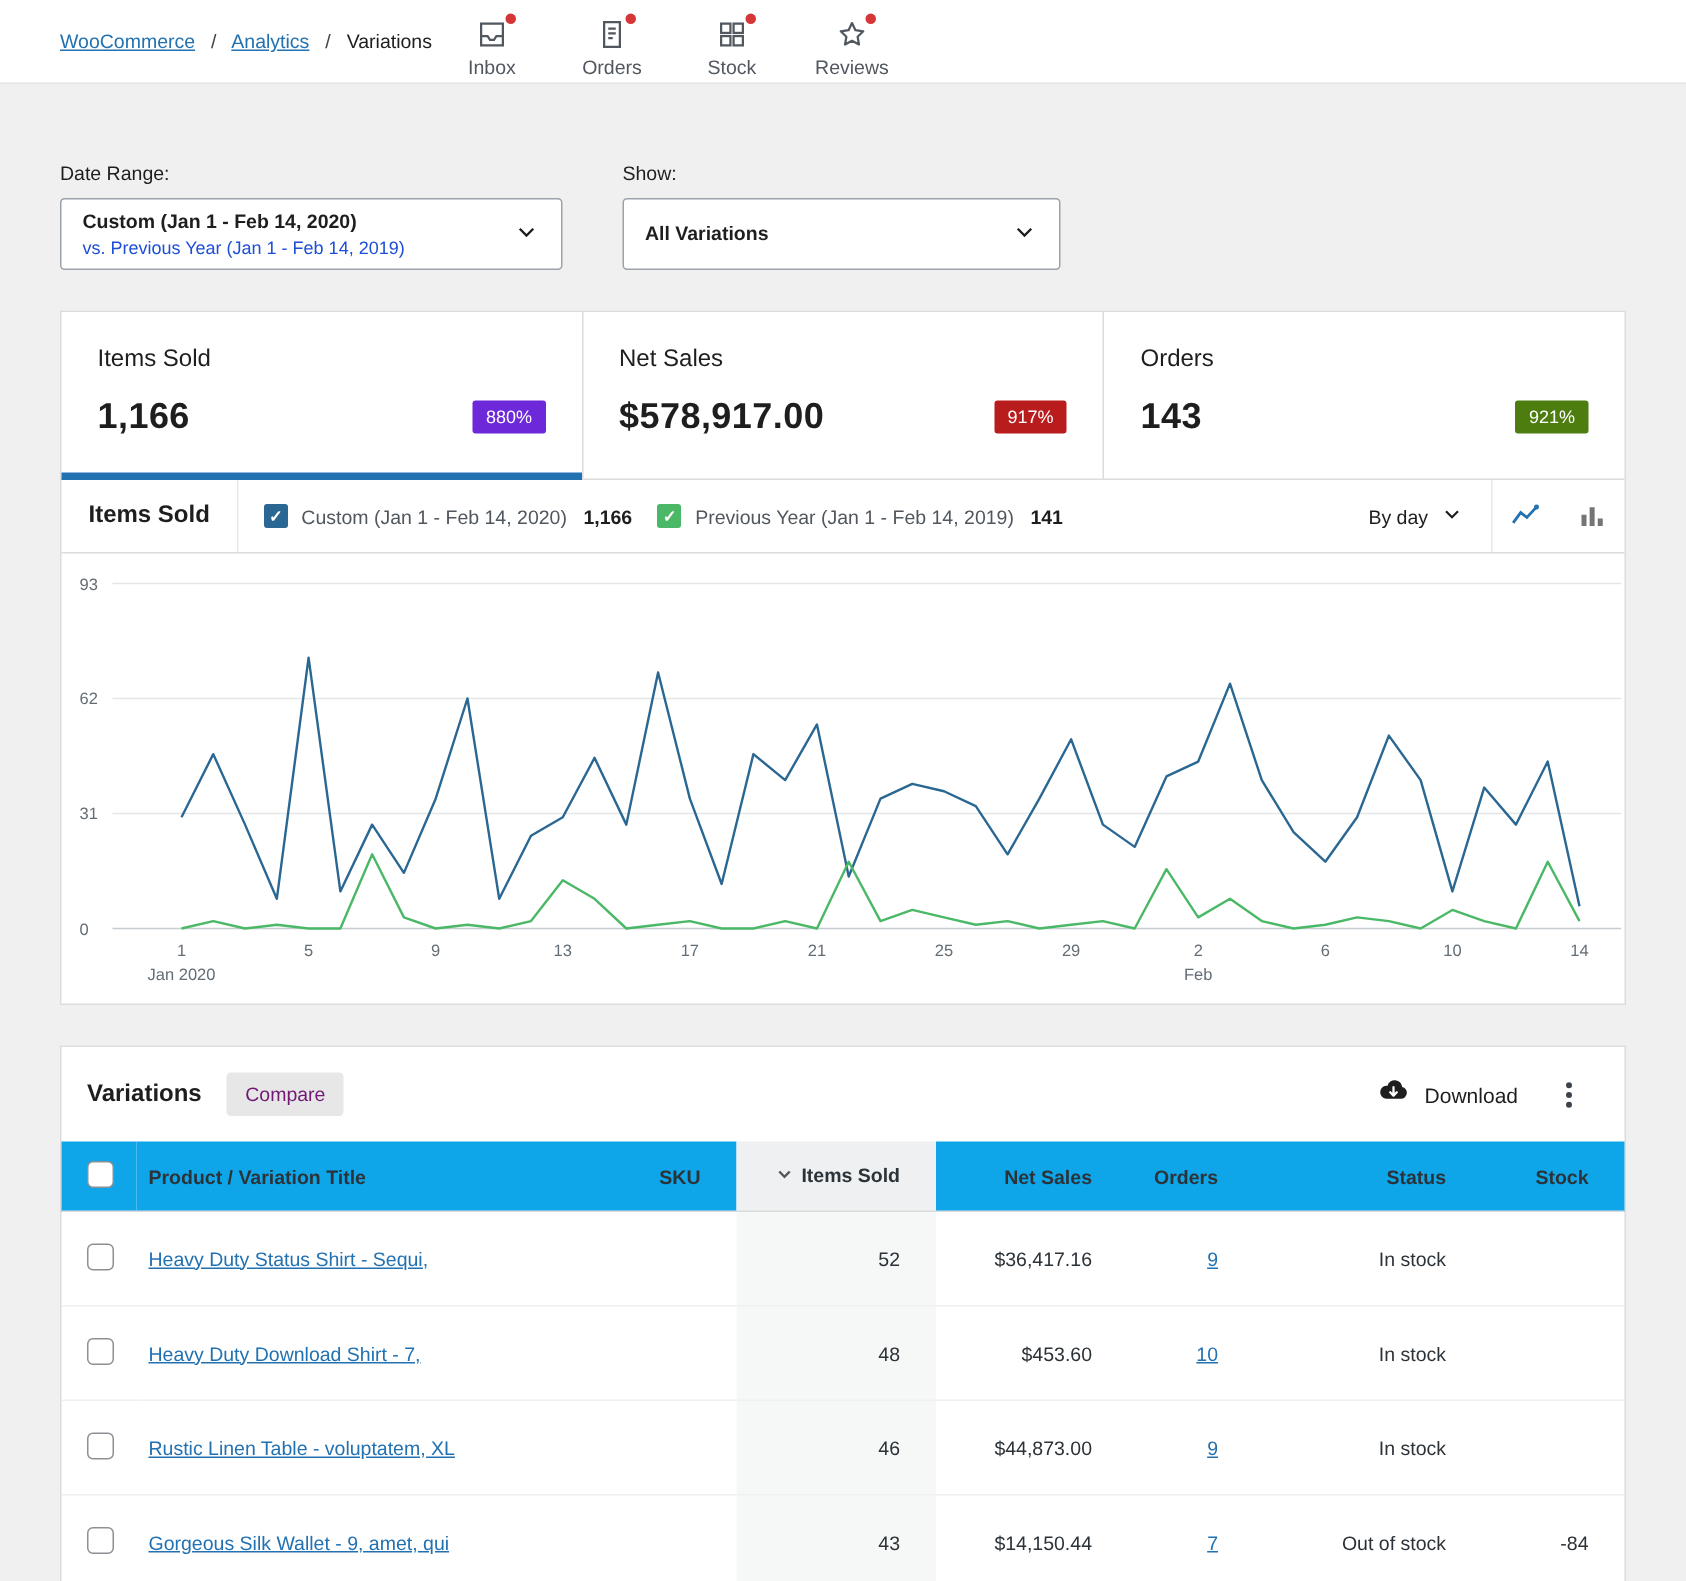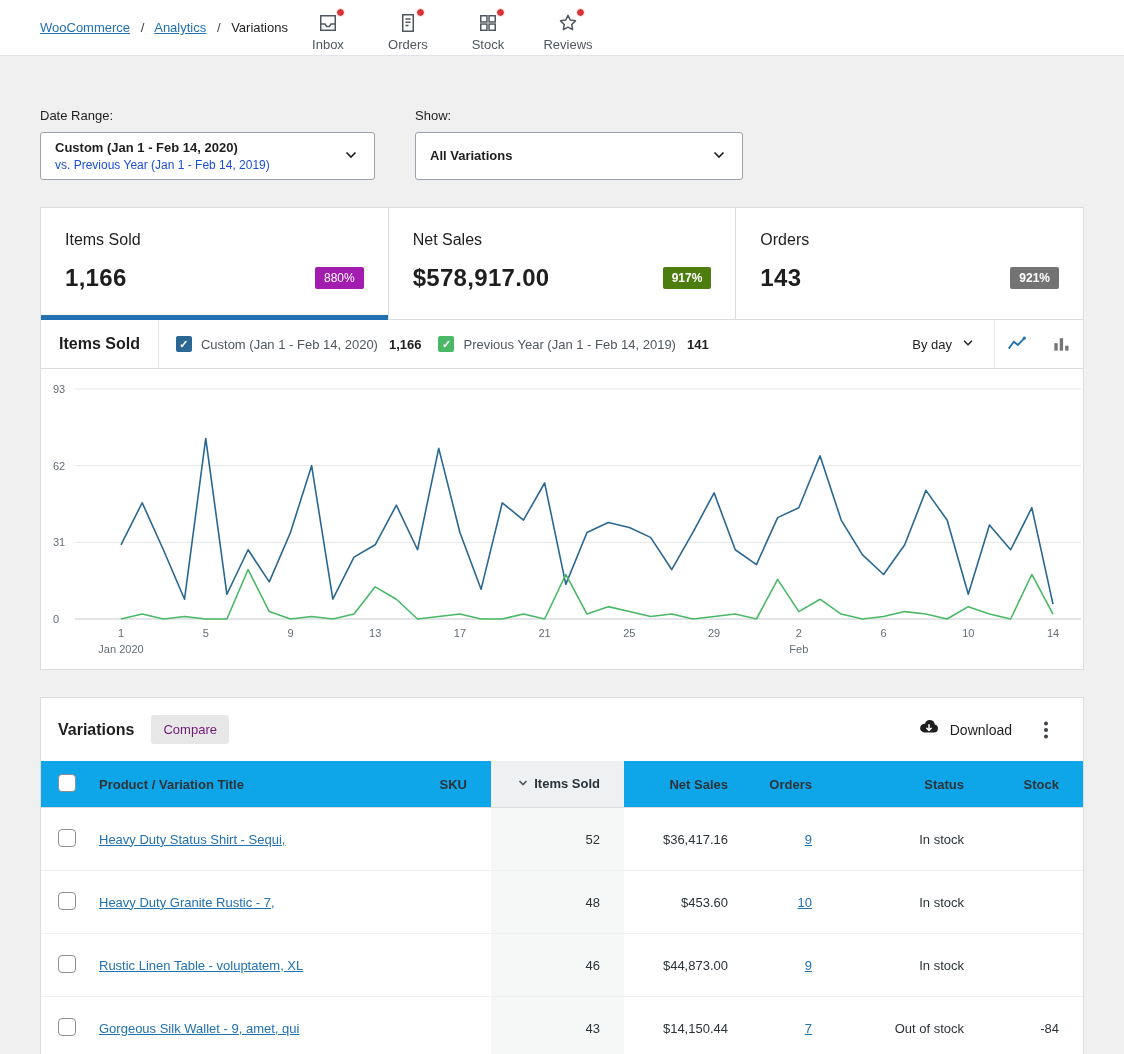--- a/index.html
+++ b/index.html
@@ -11,21 +11,21 @@
   .topnav{display:flex}
   .topnav-item{width:80px;display:flex;flex-direction:column;align-items:center;padding-top:7px;cursor:pointer}
   .icon-wrap{position:relative;width:24px;height:24px}
   .badge-dot{position:absolute;top:-3px;right:-5px;width:7px;height:7px;border-radius:50%;background:#d63638;border:1px solid #fff}
   .topnav-label{margin-top:2px;font-size:13px;color:#50575e}
   .content{padding:0 40px;box-sizing:border-box}
   .filters{display:flex;gap:40px;margin-top:52px}
   .filter-label{display:block;margin-bottom:9px;font-size:13px}
   .select{box-sizing:border-box;height:48px;background:#fff;border:1px solid #9ba2a9;border-radius:3px;display:flex;align-items:center;justify-content:space-between;padding:0 14px;cursor:pointer}
   .date-select{width:335px}
-  .show-select{width:328px}
+  .show-select{width:292px}
   .sel-primary{font-weight:bold;font-size:13px;line-height:1.35}
   .sel-secondary{font-size:12px;color:#1d4ed8;line-height:1.35}
   .panel{margin-top:27px;background:#fff;border:1px solid #dcdcde}
   .summary-row{display:flex;border-bottom:1px solid #dcdcde}
   .summary-card{flex:1;position:relative;padding:23px 24px 27px;cursor:pointer}
   .summary-card + .summary-card{border-left:1px solid #dcdcde}
   .summary-card.selected::after{content:"";position:absolute;left:0;right:0;bottom:-1px;height:5px;background:#2271b1;z-index:2}
   .s-label{font-size:16px;margin-bottom:15px}
   .s-row{display:flex;align-items:center;justify-content:space-between}
   .s-value{font-size:24px;font-weight:bold;letter-spacing:.3px}
@@ -148,35 +148,35 @@
       </div>
     </div>
   </div>
 
   <div class="panel">
     <div class="summary-row">
       <div class="summary-card selected">
         <div class="s-label">Items Sold</div>
         <div class="s-row">
           <span class="s-value">1,166</span>
-          <span class="s-delta" style="background: #a21caf;">880%</span>
+          <span class="s-delta" style="background: #6d28d9;">880%</span>
         </div>
       </div>
       <div class="summary-card">
         <div class="s-label">Net Sales</div>
         <div class="s-row">
           <span class="s-value">$578,917.00</span>
-          <span class="s-delta" style="background: #4d7c0f; font-weight: bold;">917%</span>
+          <span class="s-delta" style="background: #b91c1c;">917%</span>
         </div>
       </div>
       <div class="summary-card">
         <div class="s-label">Orders</div>
         <div class="s-row">
           <span class="s-value">143</span>
-          <span class="s-delta" style="background: #737373; font-weight: bold;">921%</span>
+          <span class="s-delta" style="background: #4d7c0f;">921%</span>
         </div>
       </div>
     </div>
 
     <div class="chart-header">
       <div class="chart-title">Items Sold</div>
       <div class="legend-item">
         <span class="checkbox legend-check" style="background: rgb(42, 103, 146);"></span>
         <span class="legend-label">Custom (Jan 1 - Feb 14, 2020)</span>
         <span class="legend-total">1,166</span>
@@ -295,21 +295,21 @@
           <td class="title-col"><a class="cell-link">Heavy Duty Status Shirt - Sequi,</a></td>
           <td></td>
           <td class="sorted">52</td>
           <td>$36,417.16</td>
           <td><a class="cell-link">9</a></td>
           <td>In stock</td>
           <td></td>
         </tr>
         <tr>
           <td class="cb"><span class="checkbox"></span></td>
-          <td class="title-col"><a class="cell-link">Heavy Duty Granite Rustic - 7,</a></td>
+          <td class="title-col"><a class="cell-link">Heavy Duty Download Shirt - 7,</a></td>
           <td></td>
           <td class="sorted">48</td>
           <td>$453.60</td>
           <td><a class="cell-link">10</a></td>
           <td>In stock</td>
           <td></td>
         </tr>
         <tr>
           <td class="cb"><span class="checkbox"></span></td>
           <td class="title-col"><a class="cell-link">Rustic Linen Table - voluptatem, XL</a></td>

